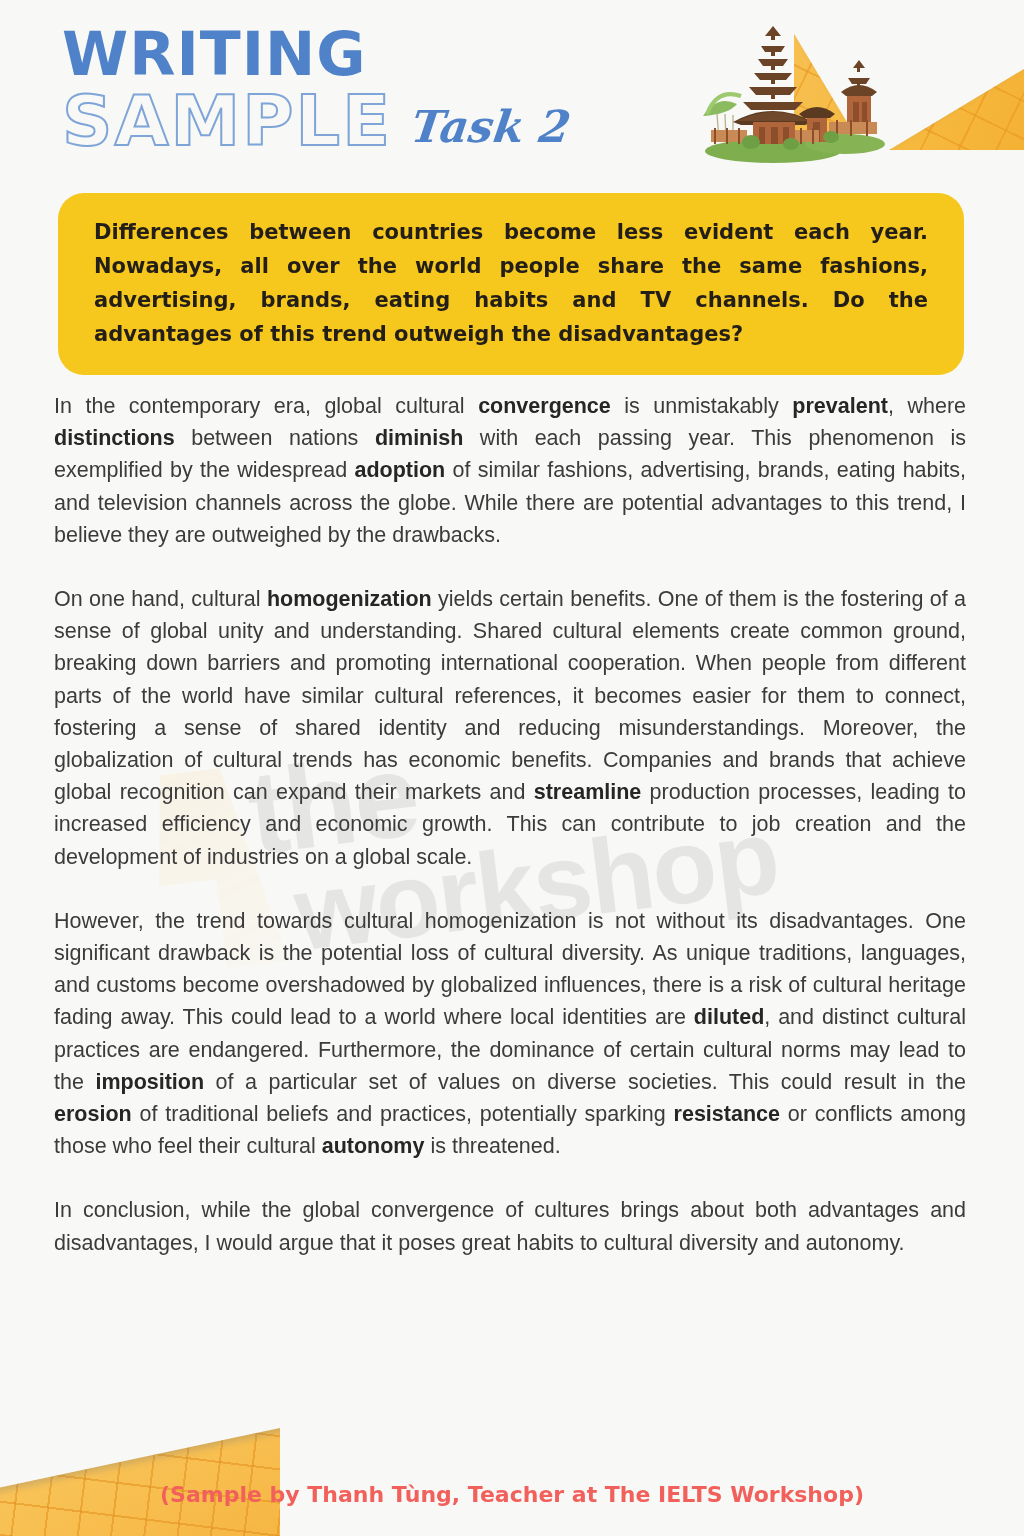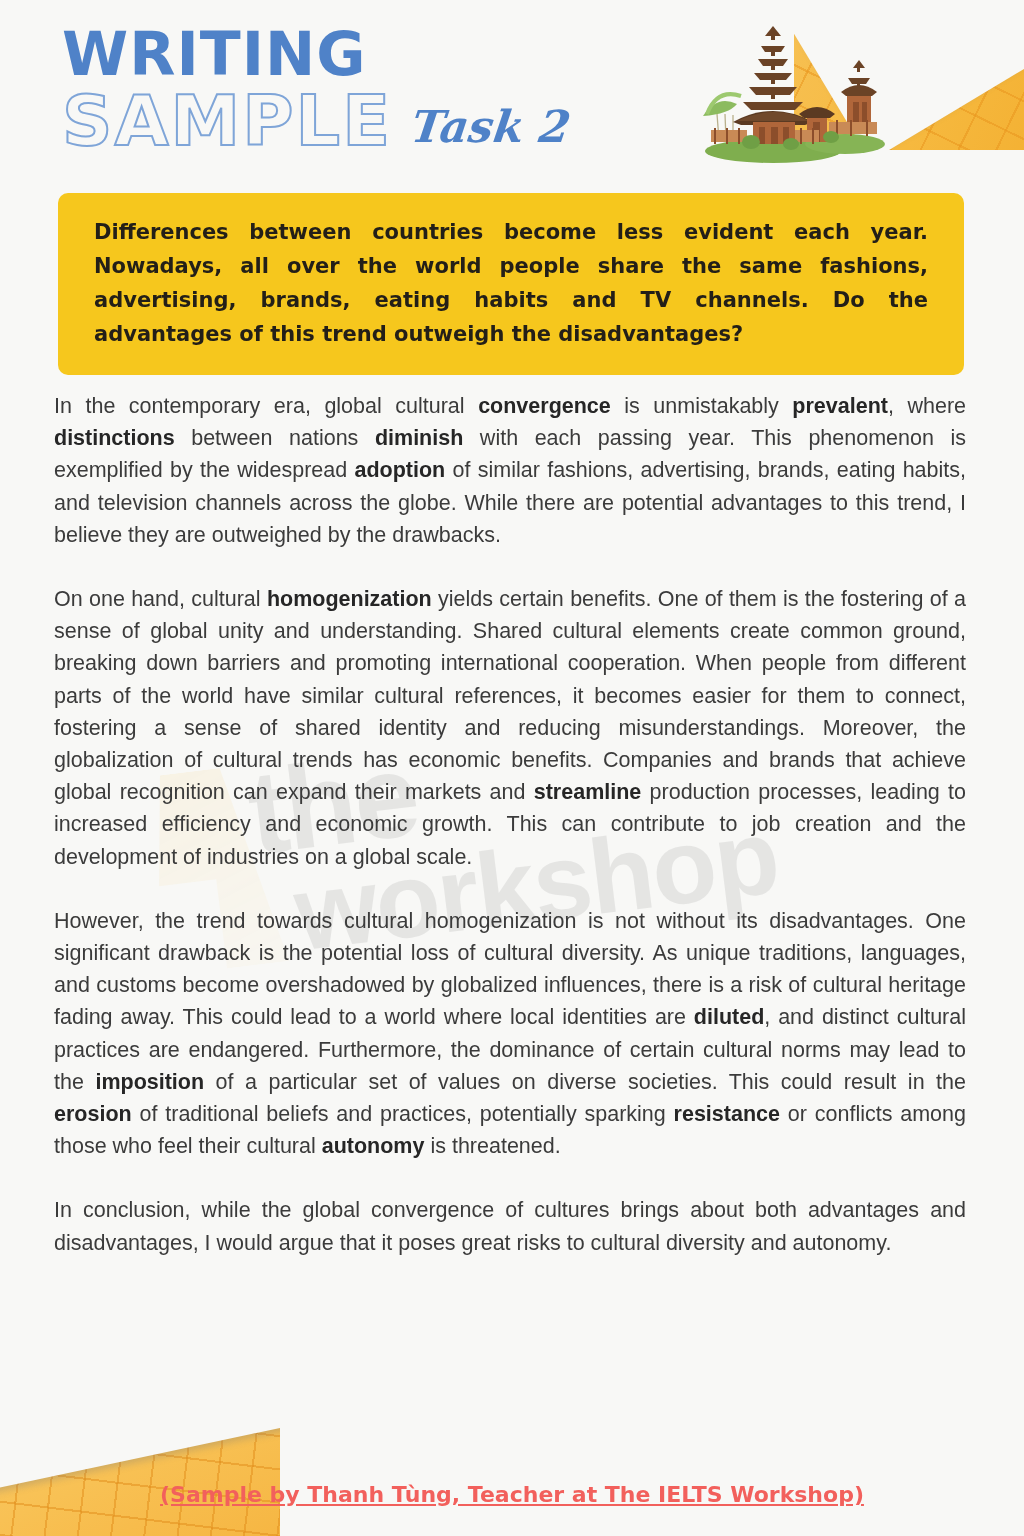--- a/index.html
+++ b/index.html
@@ -104,21 +104,21 @@
 
   
   #temple { position:absolute; left:695px; top:18px; width:200px; height:150px; }
   #temple svg { width:100%; height:100%; display:block; }
 
   
   #question-box {
     position:absolute; left:58px; top:193px;
     width:906px;
     background:#f6c71d;
-    border-radius:10px;
+    border-radius:26px;
     padding:22px 36px 24px 36px;
   }
   #question-text {
     font-size:21px; font-weight:700; color:#231f18;
     line-height:1.62; text-align:justify;
     font-family:"DejaVu Sans", sans-serif;
   }
 
   
   #body-text {
@@ -132,21 +132,20 @@
   .para:last-of-type { margin-bottom:0; }
   .para b { font-weight:700; color:#262626; }
 
   
   #footer-credit {
     position:absolute; left:0; top:1482px; width:1024px;
     text-align:center;
     font-size:22px; font-weight:700; color:#f2605c;
     font-family:"DejaVu Sans", sans-serif;
     z-index:3;
-    text-decoration:underline;
   }
 </style>
 </head>
 <body>
 
 <div id="page">
 
   <div class="corner" id="corner-tr">
     <div class="patch"></div>
     <div class="tear"></div>
@@ -249,18 +248,18 @@
   </div>
 
   <div id="question-box">
     <div id="question-text">Differences between countries become less evident each year. Nowadays, all over the world people share the same fashions, advertising, brands, eating habits and TV channels. Do the advantages of this trend outweigh the disadvantages?</div>
   </div>
 
   <div id="body-text">
       <div class="para"><span>In the contemporary era, global cultural </span><b>convergence</b><span> is unmistakably </span><b>prevalent</b><span>, where </span><b>distinctions</b><span> between nations </span><b>diminish</b><span> with each passing year. This phenomenon is exemplified by the widespread </span><b>adoption</b><span> of similar fashions, advertising, brands, eating habits, and television channels across the globe. While there are potential advantages to this trend, I believe they are outweighed by the drawbacks.</span></div>
       <div class="para"><span>On one hand, cultural </span><b>homogenization</b><span> yields certain benefits. One of them is the fostering of a sense of global unity and understanding. Shared cultural elements create common ground, breaking down barriers and promoting international cooperation. When people from different parts of the world have similar cultural references, it becomes easier for them to connect, fostering a sense of shared identity and reducing misunderstandings. Moreover, the globalization of cultural trends has economic benefits. Companies and brands that achieve global recognition can expand their markets and </span><b>streamline</b><span> production processes, leading to increased efficiency and economic growth. This can contribute to job creation and the development of industries on a global scale.</span></div>
       <div class="para"><span>However, the trend towards cultural homogenization is not without its disadvantages. One significant drawback is the potential loss of cultural diversity. As unique traditions, languages, and customs become overshadowed by globalized influences, there is a risk of cultural heritage fading away. This could lead to a world where local identities are </span><b>diluted</b><span>, and distinct cultural practices are endangered. Furthermore, the dominance of certain cultural norms may lead to the </span><b>imposition</b><span> of a particular set of values on diverse societies. This could result in the </span><b>erosion</b><span> of traditional beliefs and practices, potentially sparking </span><b>resistance</b><span> or conflicts among those who feel their cultural </span><b>autonomy</b><span> is threatened.</span></div>
-      <div class="para"><span>In conclusion, while the global convergence of cultures brings about both advantages and disadvantages, I would argue that it poses great risks to cultural diversity and autonomy.</span></div>
+      <div class="para"><span>In conclusion, while the global convergence of cultures brings about both advantages and disadvantages, I would argue that it poses great habits to cultural diversity and autonomy.</span></div>
     </div>
 
   <div id="footer-credit">(Sample by Thanh Tùng, Teacher at The IELTS Workshop)</div>
 
 </div>
 
 </body></html>

